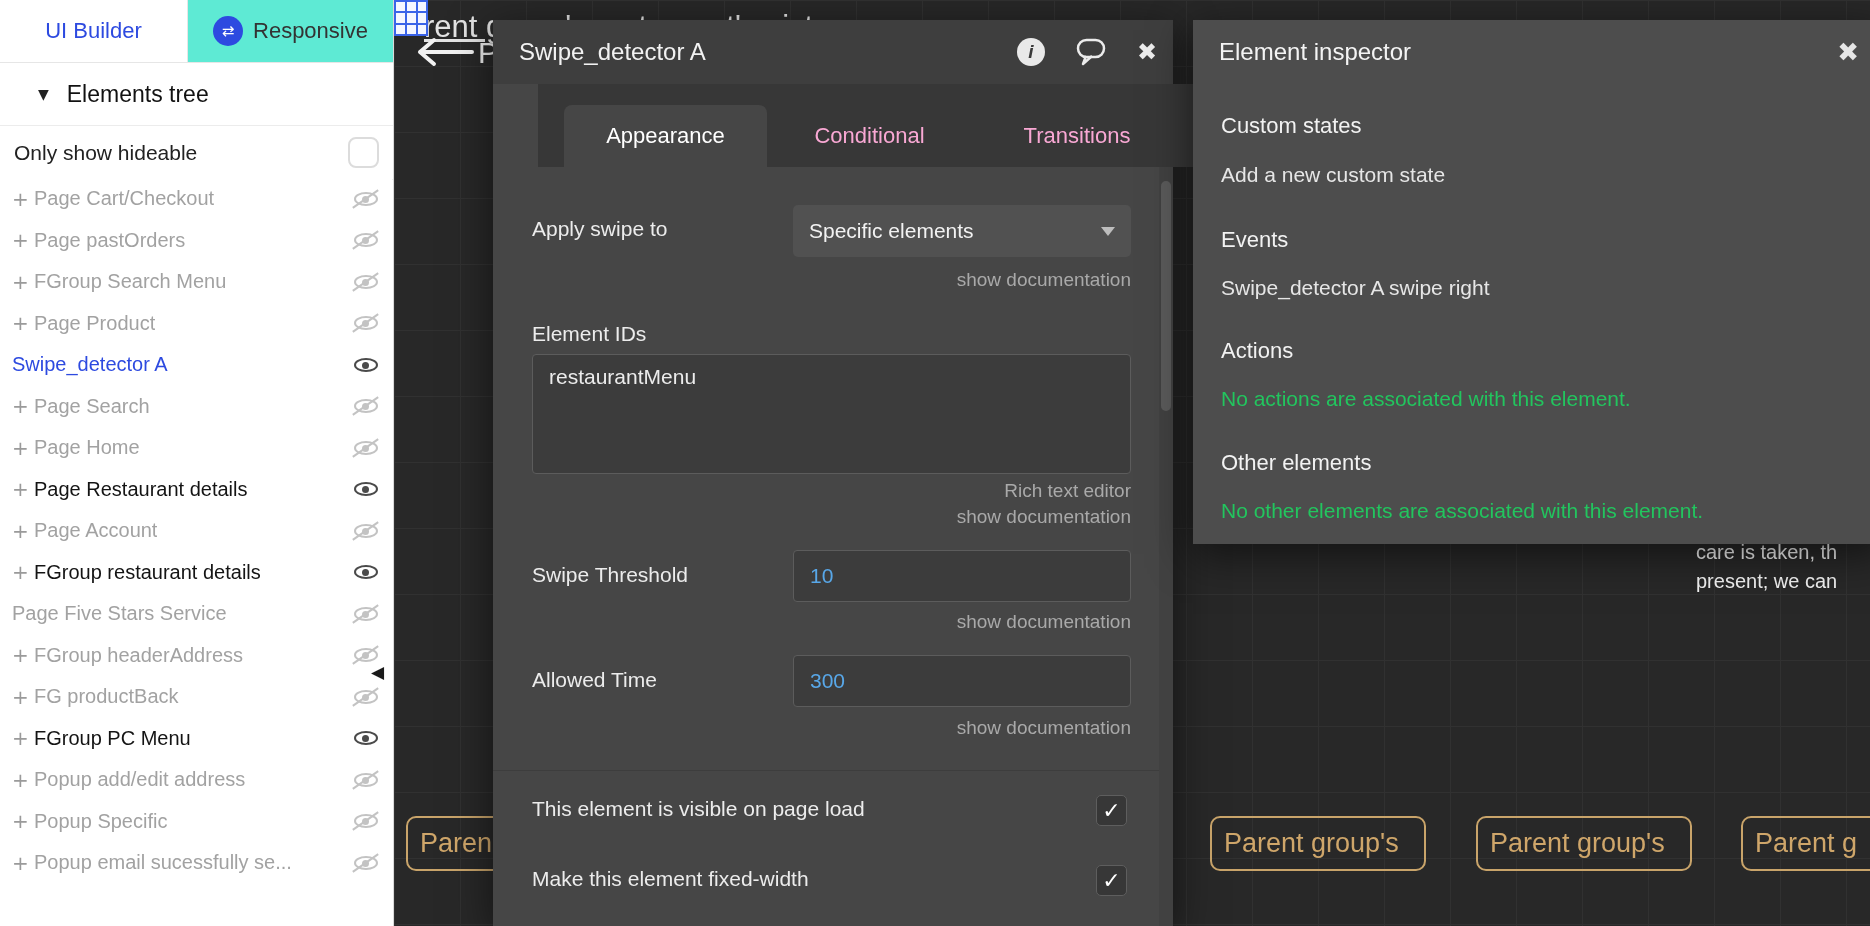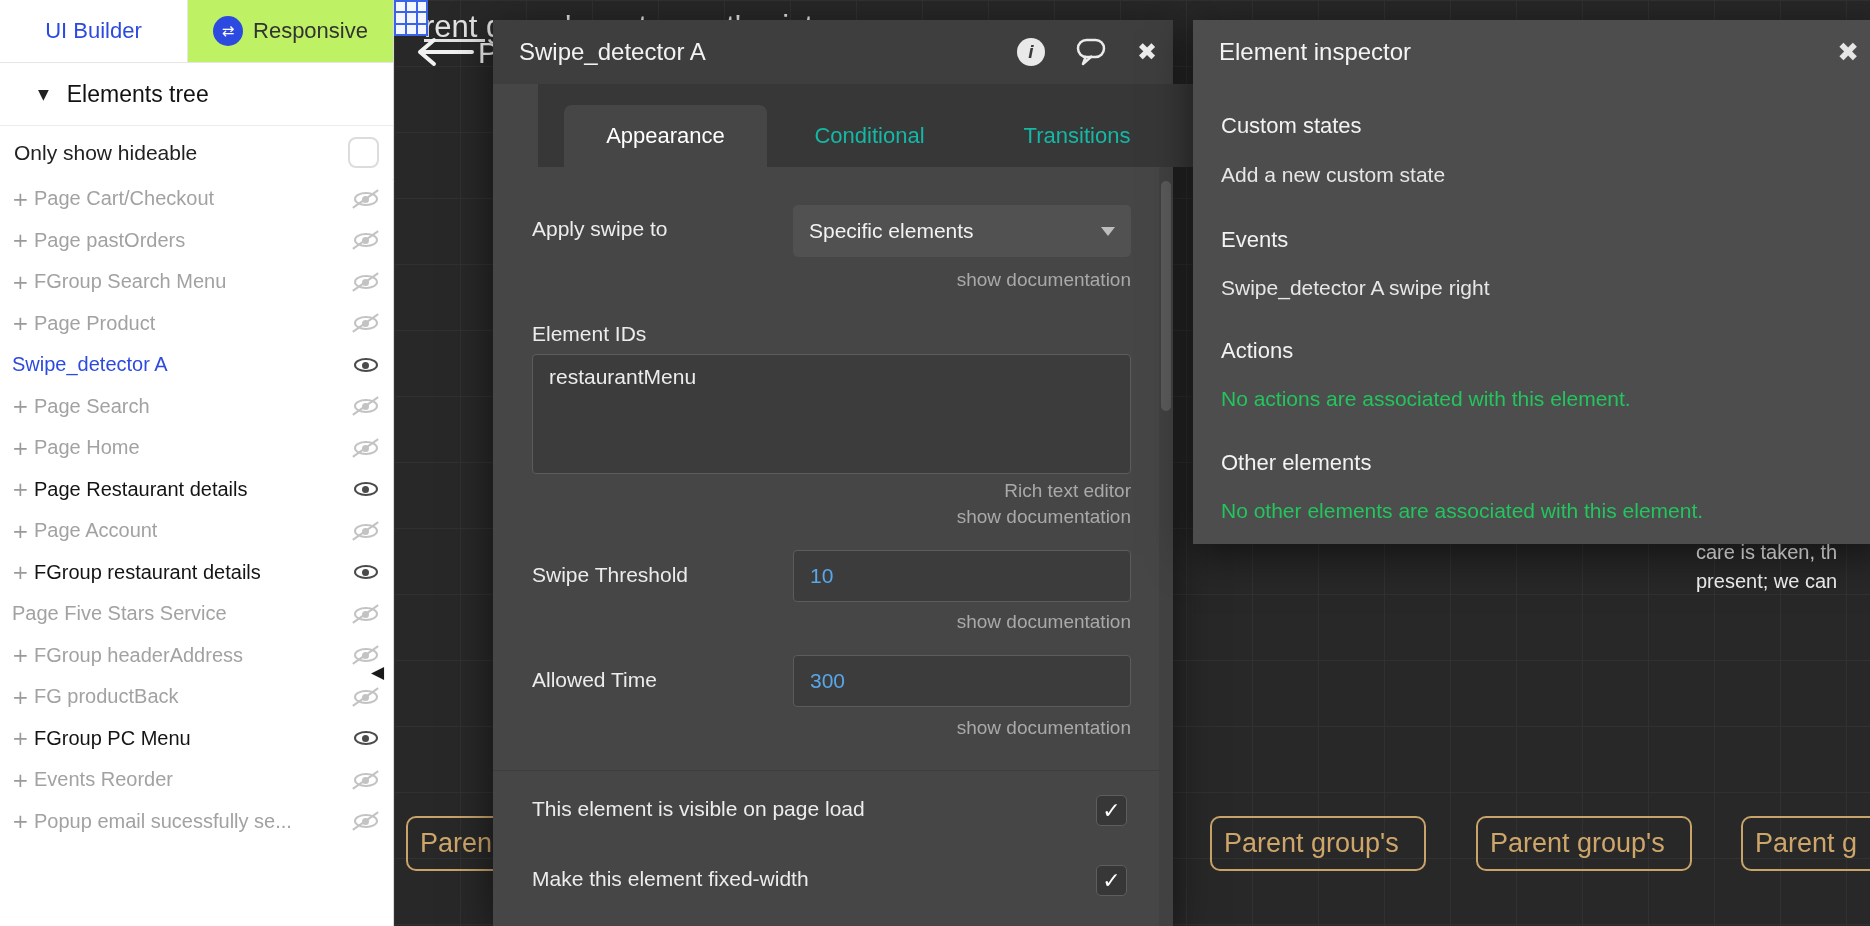--- a/index.html
+++ b/index.html
@@ -23,21 +23,21 @@
   .cv-btn.b3{left:1347px;width:224px;}
   .cv-para{position:absolute;left:1302px;top:538px;color:#f2f2f2;font-size:20px;line-height:29px;
     white-space:nowrap;z-index:1;}
 
   
   .sidebar{position:absolute;left:0;top:0;width:394px;height:926px;background:#fff;
     border-right:1px solid #d9d9d9;z-index:10;box-sizing:border-box;}
   .sb-tabs{display:flex;height:62px;border-bottom:1px solid #e6e6e6;}
   .sb-tab{display:flex;align-items:center;justify-content:center;font-size:22px;color:#333;gap:10px;cursor:pointer;}
   .sb-tab.active{flex:0 0 187px;color:#2d4ae0;border-right:1px solid #e6e6e6;background:#fff;}
-  .sb-tab.plain{flex:1;background:#bef264;}
+  .sb-tab.plain{flex:1;background:#5eead4;}
   .resp-icon{width:30px;height:30px;border-radius:50%;background:#2d4ae0;color:#fff;display:flex;
     align-items:center;justify-content:center;font-family:"DejaVu Sans",sans-serif;font-size:15px;}
   .resp-icon::after{content:"\21C4";}
   .sb-treehd{height:62px;display:flex;align-items:center;padding-left:38px;gap:18px;
     border-bottom:1px solid #ececec;font-size:23px;color:#111;}
   .tri{font-size:14px;color:#222;font-family:"DejaVu Sans",sans-serif;}
   .tri::after{content:"\25BC";}
   .sb-filter{height:53px;display:flex;align-items:center;padding:0 14px;border-bottom:1px solid #ececec;
     font-size:21px;color:#222;}
   .sb-cb{margin-left:auto;width:27px;height:27px;border:2px solid #dcdcdc;border-radius:8px;background:#fff;cursor:pointer;}
@@ -66,21 +66,21 @@
     align-items:center;padding:0 16px 0 26px;box-sizing:border-box;}
   .prop-title{color:#f2f2f2;font-size:24px;}
   .hd-icons{margin-left:auto;display:flex;align-items:center;gap:30px;}
   .info-icon{width:28px;height:28px;border-radius:50%;background:#e9e9e9;color:#3a3a3a;font-weight:700;
     font-style:italic;font-size:19px;display:flex;align-items:center;justify-content:center;cursor:pointer;}
   .info-icon::after{content:"i";}
   .close-x{color:#ececec;font-size:24px;font-family:"DejaVu Sans",sans-serif;cursor:pointer;}
   .close-x::after{content:"\2716";}
   .prop-tabstrip{position:absolute;left:0;top:64px;width:100%;height:83px;background:#373737;display:flex;
     align-items:flex-end;padding-left:26px;box-sizing:border-box;margin-left:45px;}
-  .ptab{height:62px;display:flex;align-items:center;justify-content:center;font-size:22px;color:#14b8a6;cursor:pointer;}
+  .ptab{height:62px;display:flex;align-items:center;justify-content:center;font-size:22px;color:#f9a8d4;cursor:pointer;}
   .ptab.t0{width:203px;}
   .ptab.t1{width:205px;}
   .ptab.t2{width:210px;}
   .ptab.active{background:#464646;border-radius:8px 8px 0 0;color:#fff;}
   .prop-body{position:absolute;left:0;top:147px;width:100%;height:784px;background:#464646;}
   .lbl{position:absolute;left:39px;color:#ececec;font-size:21px;}
   .ctrl{position:absolute;left:300px;width:338px;height:52px;box-sizing:border-box;cursor:pointer;}
   .dropdown{background:#515151;border-radius:5px;color:#f2f2f2;font-size:21px;display:flex;align-items:center;
     padding:0 16px;}
   .dd-caret{margin-left:auto;width:0;height:0;border-left:7px solid transparent;border-right:7px solid transparent;
@@ -246,21 +246,28 @@
             <span class="sl"></span>
           </span>
         </div>
       <div class="ti n">
           <span class="plus"></span>
           <span class="til">FGroup PC Menu</span>
           <span class="eye"></span>
         </div>
       <div class="ti d">
           <span class="plus"></span>
-          <span class="til">Events Reorder</span>
+          <span class="til">Popup add/edit address</span>
+          <span class="eye off">
+            <span class="sl"></span>
+          </span>
+        </div>
+      <div class="ti d">
+          <span class="plus"></span>
+          <span class="til">Popup Specific</span>
           <span class="eye off">
             <span class="sl"></span>
           </span>
         </div>
       <div class="ti d">
           <span class="plus"></span>
           <span class="til">Popup email sucessfully se...</span>
           <span class="eye off">
             <span class="sl"></span>
           </span>

